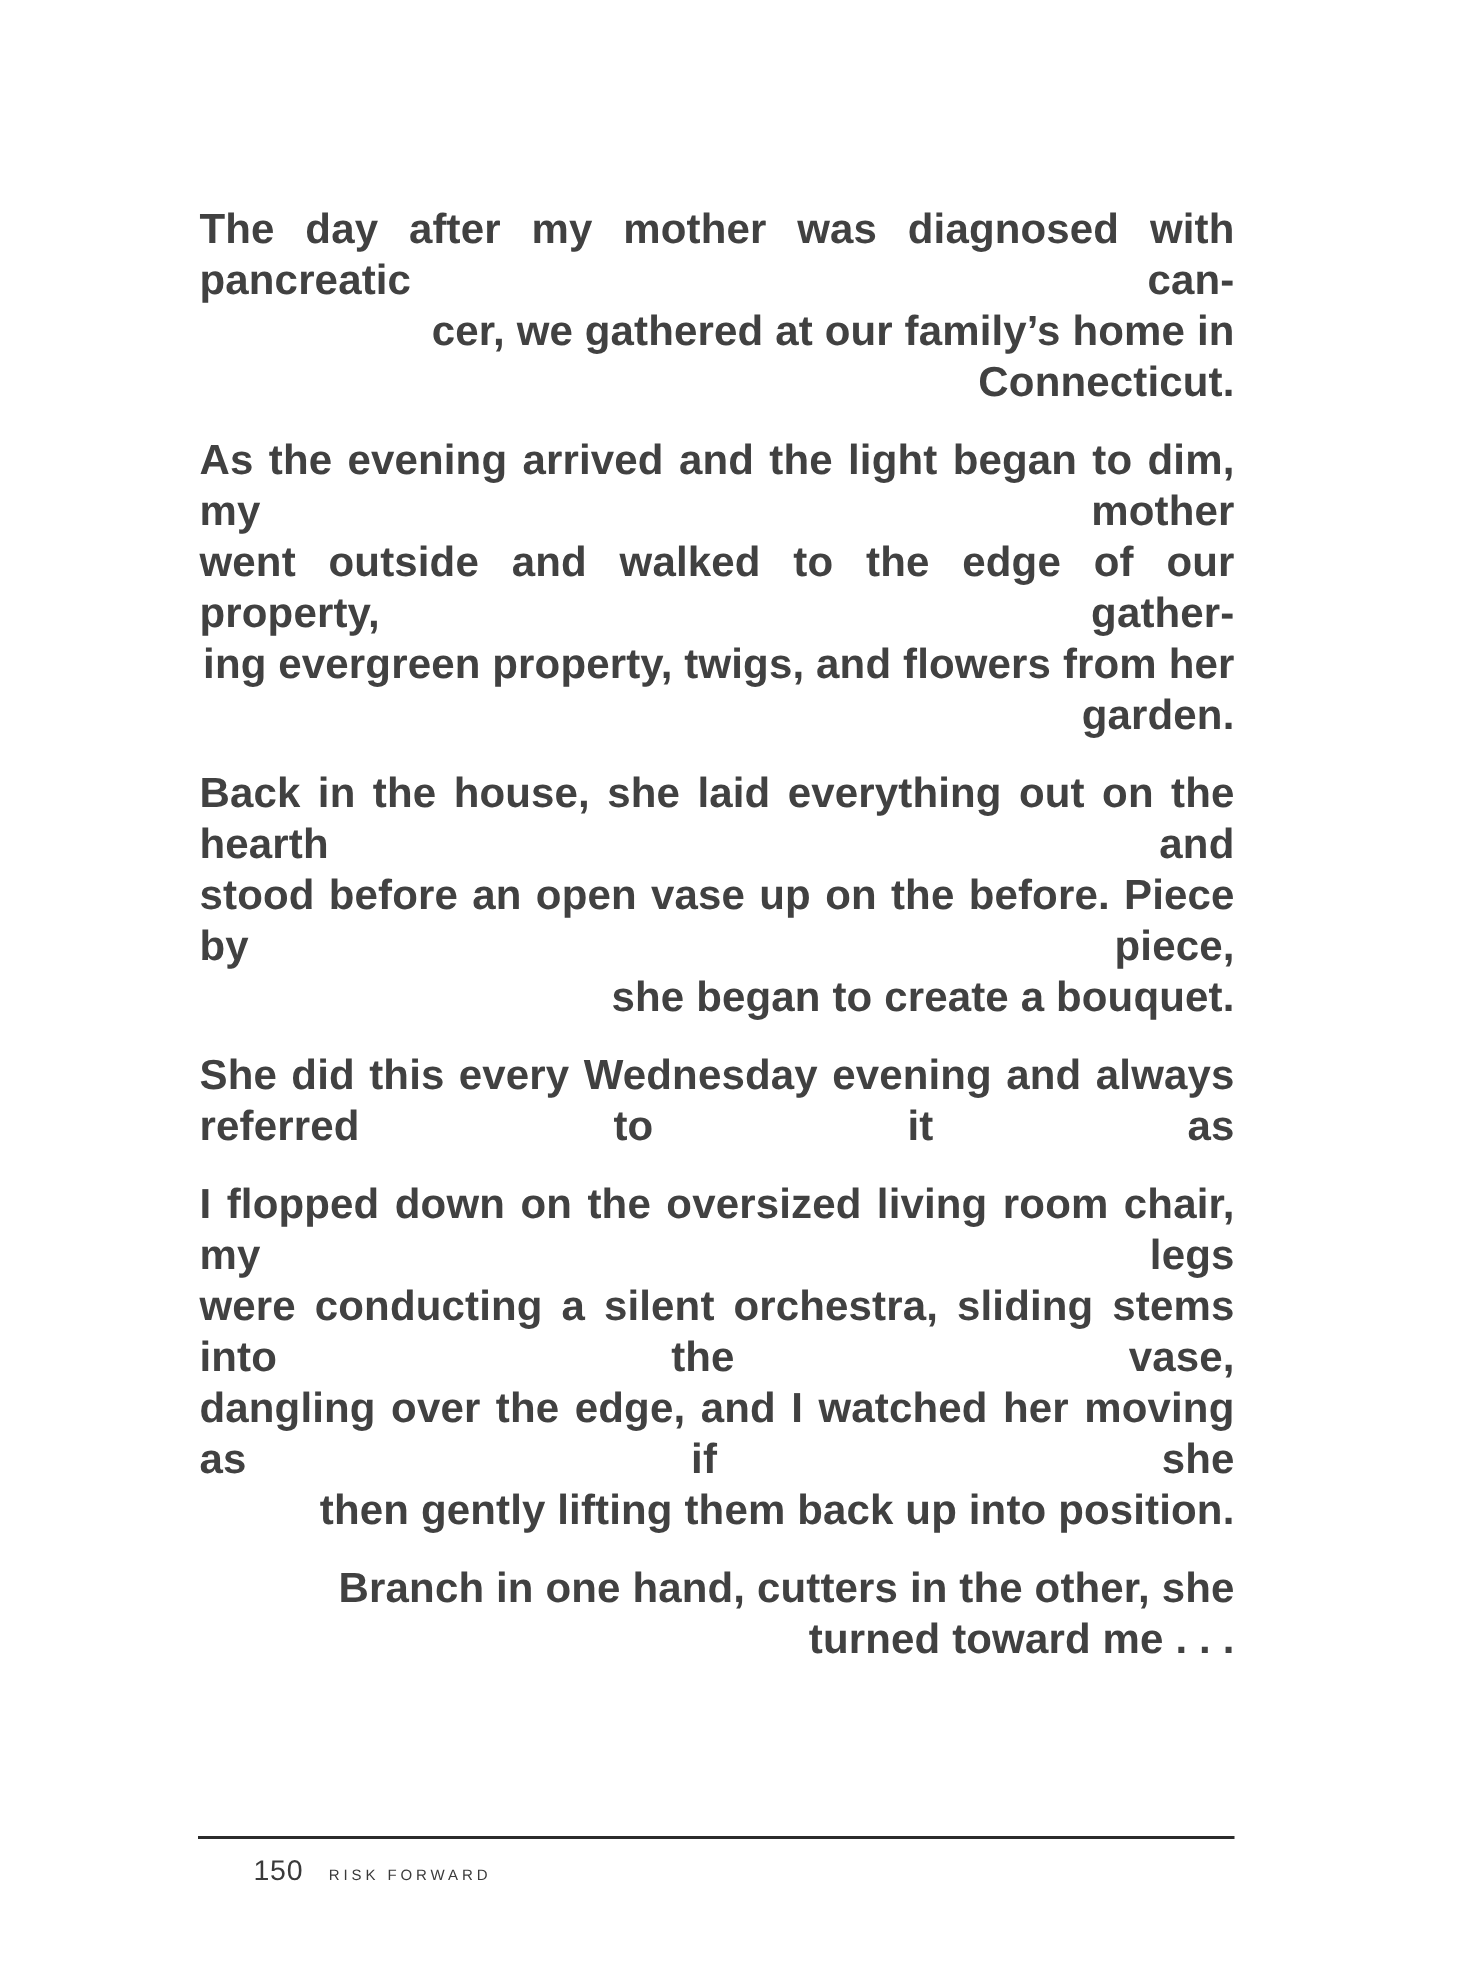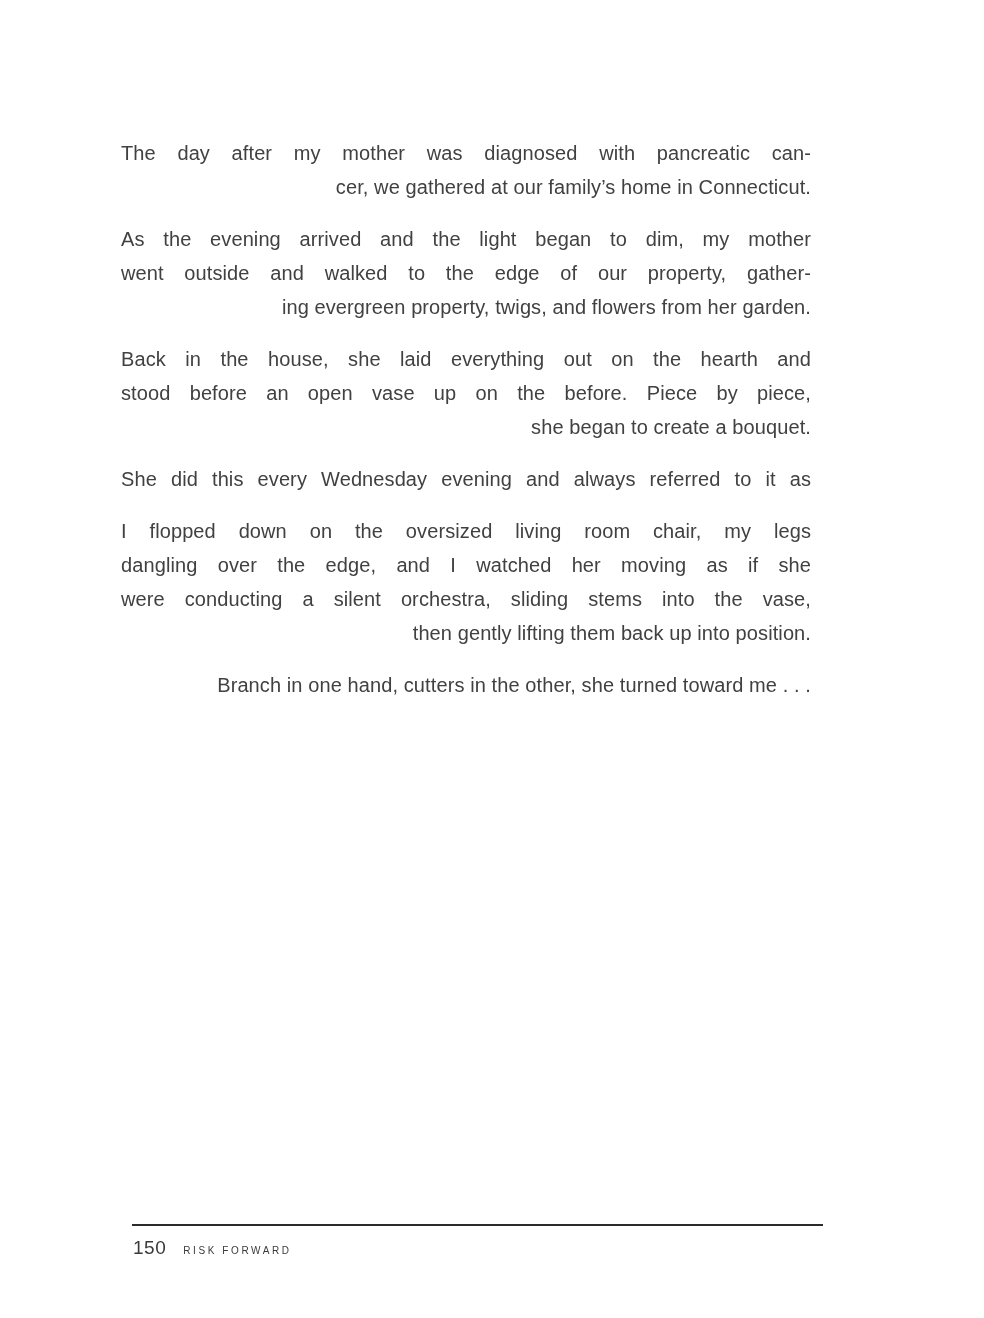--- a/index.html
+++ b/index.html
@@ -6,27 +6,27 @@
   body {
     width: 984px;
     height: 1318px;
     background: #ffffff;
     position: relative;
     overflow: hidden;
     font-family: "Liberation Sans", sans-serif;
   }
   .text-block {
     position: absolute;
-    left: 121px;
+    left: 133px;
     top: 136px;
     width: 690px;
     color: #414141;
-    font-size: 20px;
+    font-size: 28px;
     line-height: 34px;
-    font-weight: 400;
+    font-weight: 700;
     letter-spacing: 0.1px;
   }
   .paragraph { margin: 0 0 18px 0; }
   .line.just {
     text-align: justify;
     text-align-last: justify;
     -moz-text-align-last: justify;
   }
   .line.last { text-align: right; }
   .footer-rule {
@@ -76,30 +76,30 @@
     <div class="line just">stood before an open vase up on the before. Piece by piece,</div>
     <div class="line last">she began to create a bouquet.</div>
   </div>
 
   <div class="paragraph">
     <div class="line just">She did this every Wednesday evening and always referred to it as</div>
   </div>
 
   <div class="paragraph">
     <div class="line just">I flopped down on the oversized living room chair, my legs</div>
+    <div class="line just">were conducting a silent orchestra, sliding stems into the vase,</div>
     <div class="line just">dangling over the edge, and I watched her moving as if she</div>
-    <div class="line just">were conducting a silent orchestra, sliding stems into the vase,</div>
     <div class="line last">then gently lifting them back up into position.</div>
   </div>
 
 
   <div class="paragraph">
     <div class="line last">Branch in one hand, cutters in the other, she turned toward me . . .</div>
   </div>
 
 </main>
 
 <div class="footer-rule" style="background: rgb(43, 43, 43);"></div>
 
-<footer class="footer" style="color: rgb(58, 58, 58);">
+<footer class="footer" style="color: rgb(58, 58, 58); margin-left: 36px;">
   <span class="page-number">150</span>
   <span class="running-title">RISK FORWARD</span>
 </footer>
 
 </body></html>

